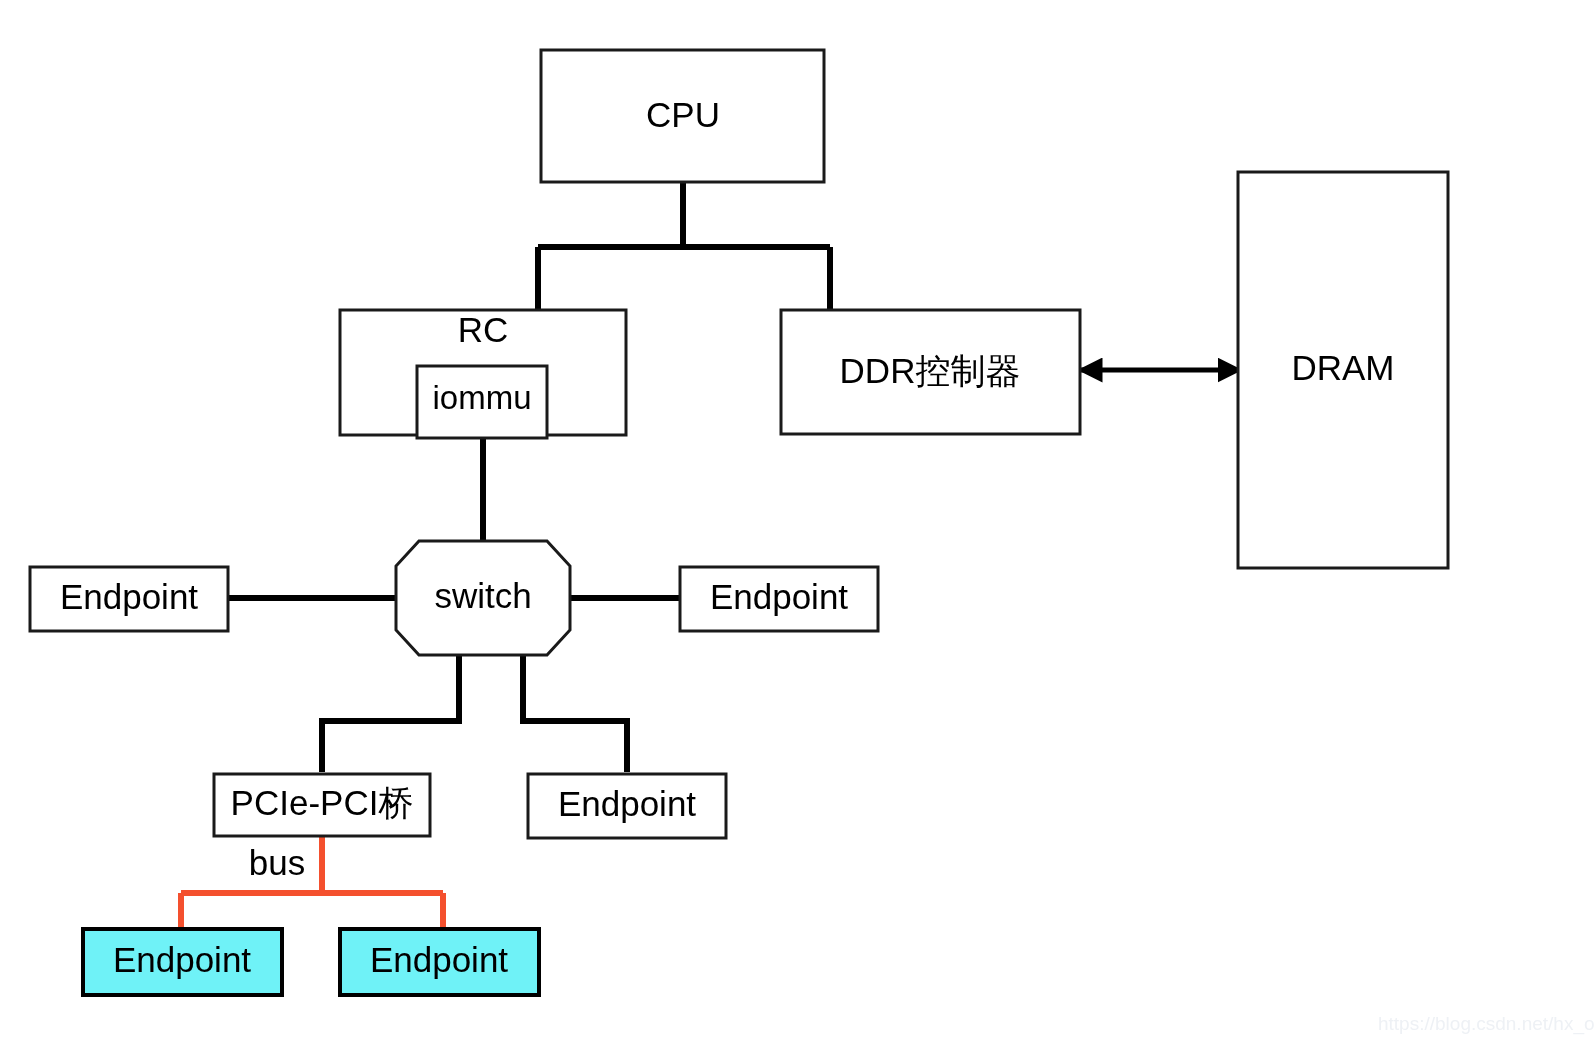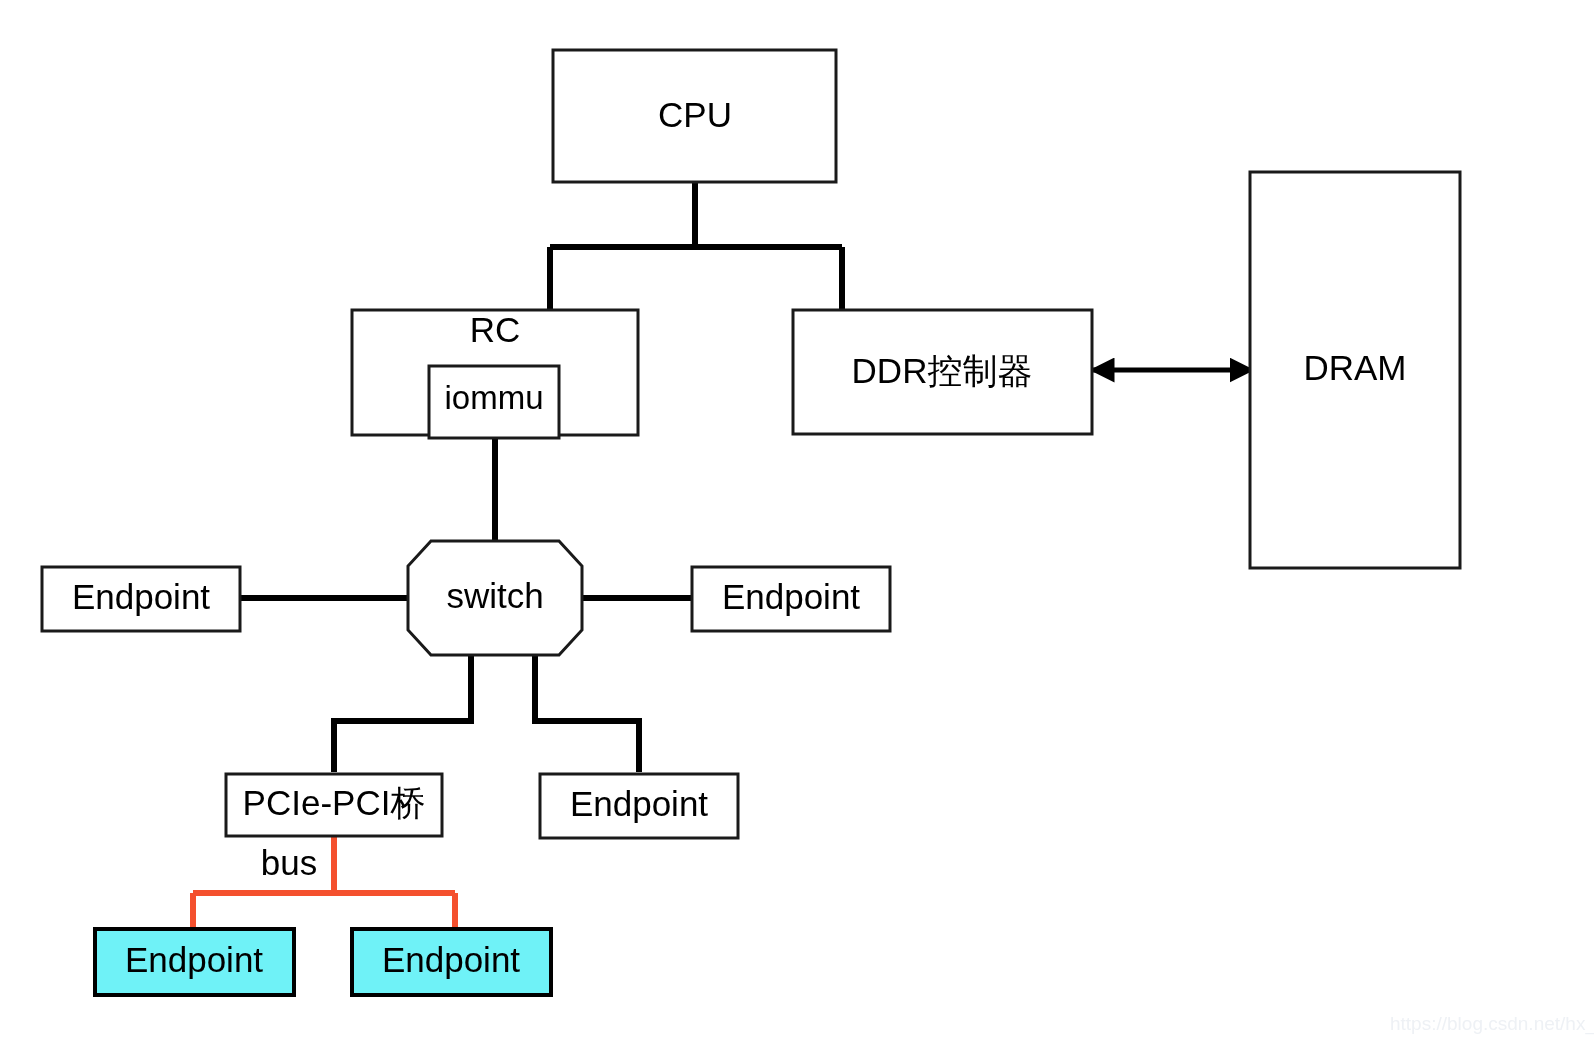--- a/index.html
+++ b/index.html
@@ -9,21 +9,21 @@
   }
   body {
     width: 1594px;
     height: 1056px;
     position: relative;
     overflow: hidden;
     font-family: "Liberation Sans", sans-serif;
   }
   #diagram-root {
     position: absolute;
-    left: 12px;
+    left: 0;
     top: 0;
     width: 1528px;
     height: 1056px;
   }
   svg.diagram {
     display: block;
     width: 1594px;
     height: 1056px;
   }
   .node-box {

